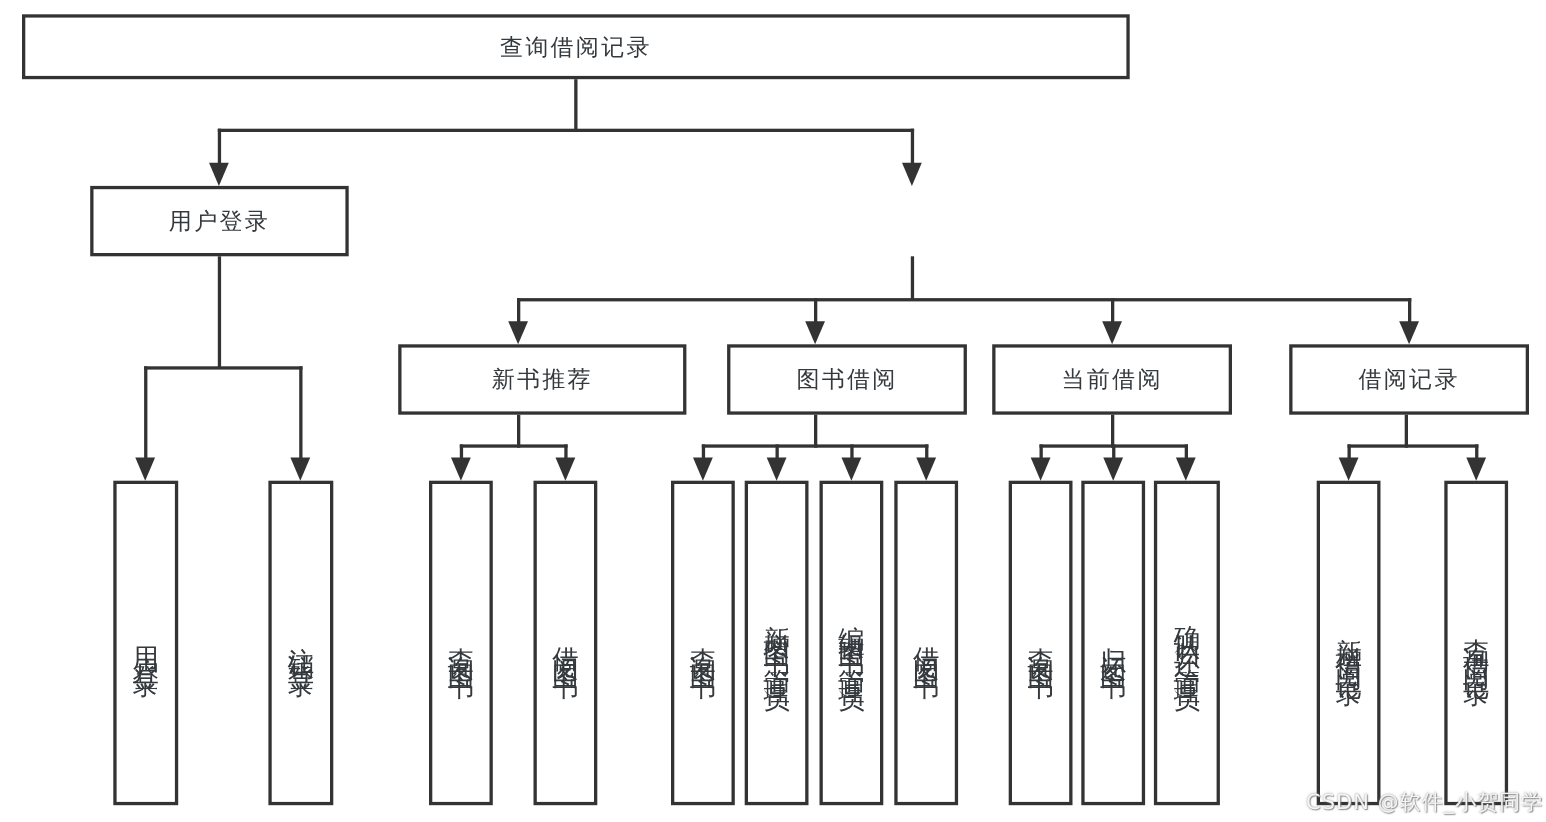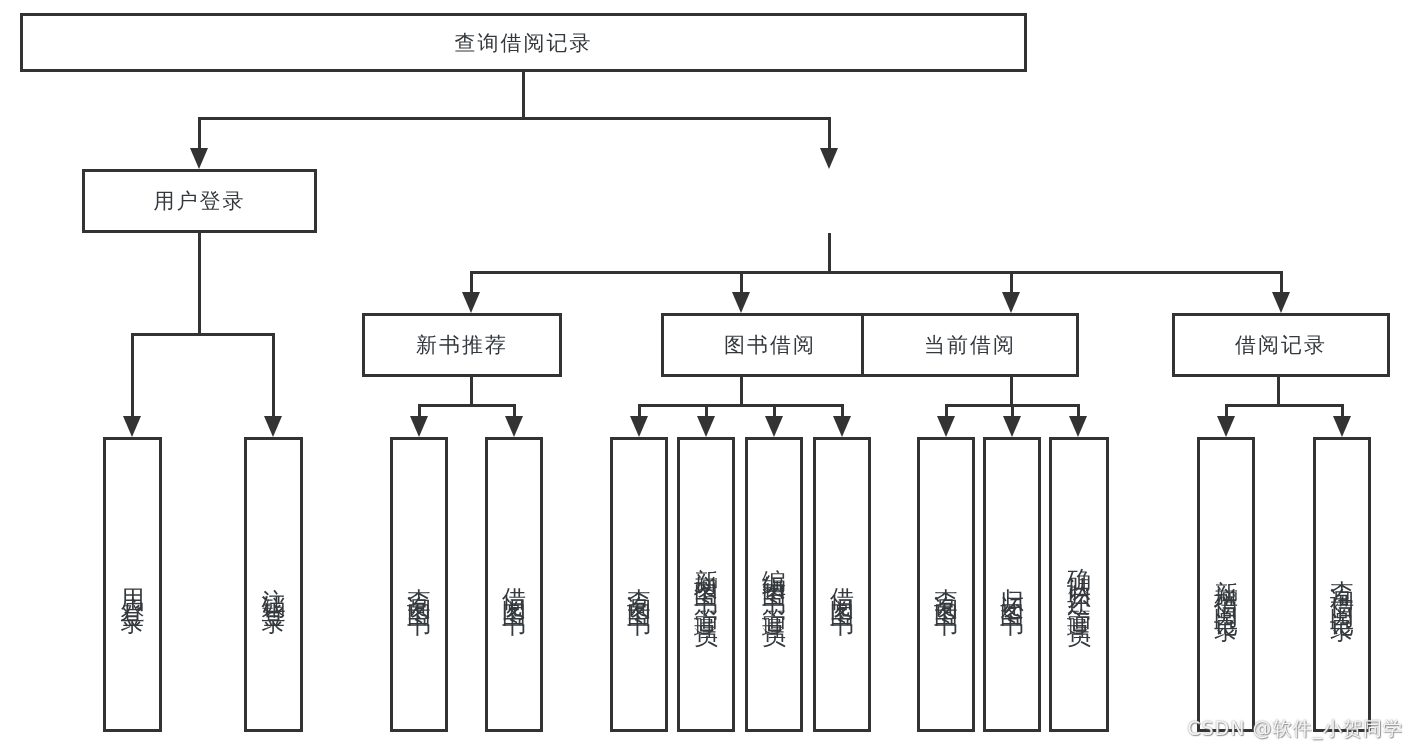--- a/index.html
+++ b/index.html
@@ -63,23 +63,23 @@
 </style>
 </head>
 <body>
 
 <div id="stage">
 
   <div class="box" style="left:20px;top:13px;width:1007px;height:59px;">查询借阅记录</div>
 
   <div class="box" style="left:82px;top:169px;width:235px;height:64px;">用户登录</div>
 
-  <div class="box" style="left:362px;top:313px;width:200px;height:64px;">新书推荐</div>
+  <div class="box" style="left:362px;top:313px;width:262px;height:64px;">新书推荐</div>
   <div class="box" style="left:661px;top:313px;width:218px;height:64px;">图书借阅</div>
-  <div class="box" style="left:861px;top:313px;width:218px;height:64px;">当前借阅</div>
+  <div class="box" style="left:902px;top:313px;width:218px;height:64px;">当前借阅</div>
   <div class="box" style="left:1172px;top:313px;width:218px;height:64px;">借阅记录</div>
 
   <div class="vbox" style="left:103px;top:437px;width:59px;height:295px;">用户登录</div>
   <div class="vbox" style="left:244px;top:437px;width:59px;height:295px;">注销登录</div>
 
   <div class="vbox" style="left:390px;top:437px;width:58px;height:295px;">查询图书</div>
   <div class="vbox" style="left:485px;top:437px;width:58px;height:295px;">借阅图书</div>
 
   <div class="vbox" style="left:610px;top:437px;width:58px;height:295px;">查询图书</div>
   <div class="vbox" style="left:677px;top:437px;width:58px;height:295px;">新增图书（管理员）</div>

